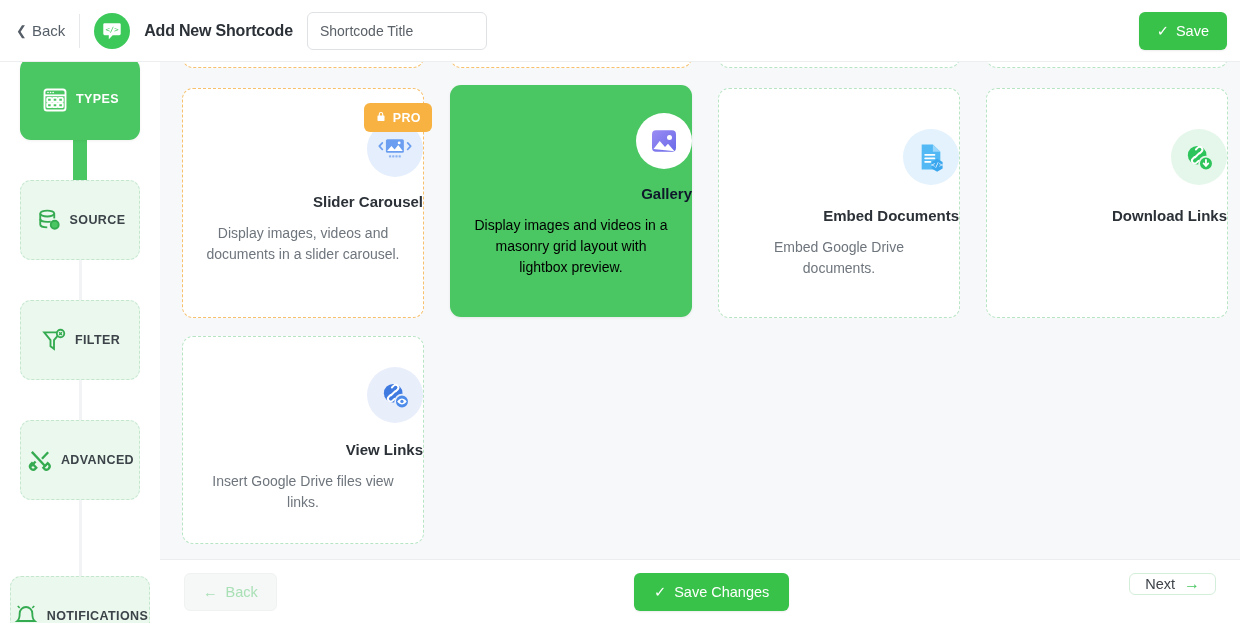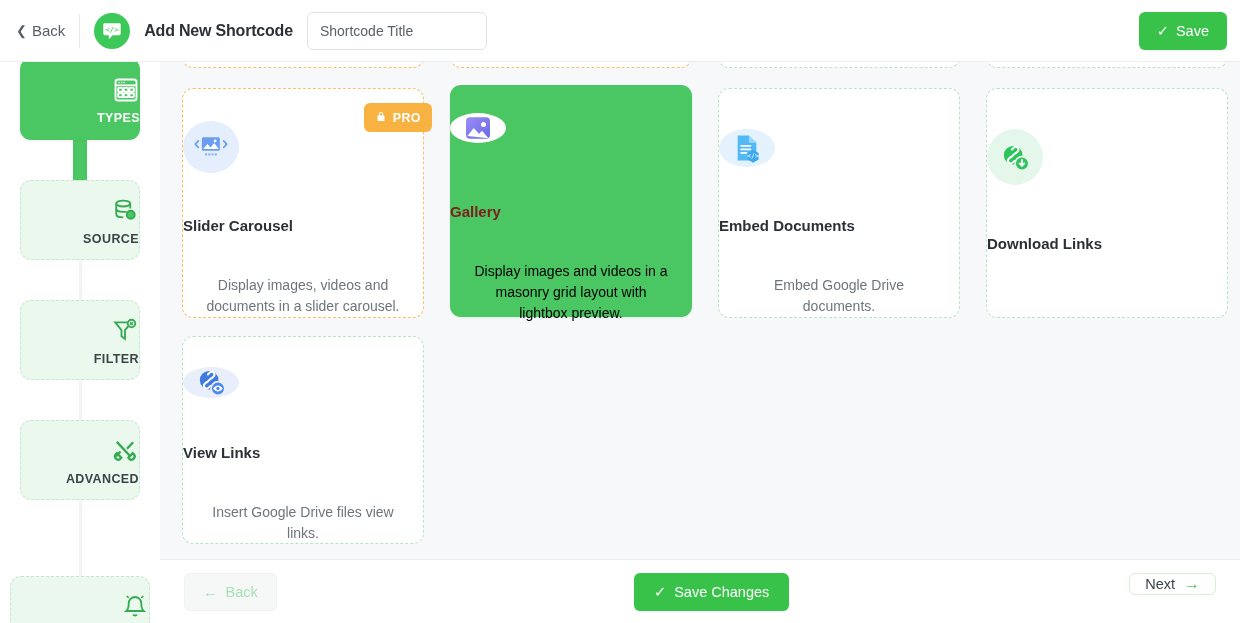--- a/index.html
+++ b/index.html
@@ -66,21 +66,21 @@
     position: absolute; left: 79px; top: 0; width: 3px; height: 561px;
     background: #f1f3f4;
   }
   .rail-active {
     position: absolute; left: 73px; top: 0; width: 14px; height: 122px;
     background: #4ac762;
   }
   .nav-item {
     position: absolute; left: 20px; width: 120px; height: 80px;
     border-radius: 11px;
-    display: flex; flex-direction: column; align-items: flex-end;
+    display: flex; flex-direction: row; align-items: center;
     justify-content: center; gap: 7px;
     cursor: pointer; user-select: none;
   }
   .nav-item.inactive {
     background: #eaf8ed;
     border: 1.5px dashed #c3e6cc;
   }
   .nav-item.active {
     background: #4ac762; border: none; height: 82px;
     box-shadow: 0 1px 3px rgba(0,0,0,.06);
@@ -100,39 +100,39 @@
     background: #f7f8f9; overflow: hidden;
   }
   .scrollbar-track {
     position: absolute; left: -3px; top: 0; width: 6px; height: 497px;
     background: transparent;
   }
 
   .card {
     position: absolute; width: 242px; border-radius: 11px;
     background: #ffffff;
-    display: flex; flex-direction: column; align-items: flex-start;
-    cursor: pointer; user-select: none; gap: 28px;
+    display: flex; flex-direction: column; align-items: flex-end;
+    cursor: pointer; user-select: none;
   }
   .card.dashed-green { border: 1.5px dashed #b7e5c4; }
   .card.dashed-orange { border: 1.5px dashed #f8c06a; }
   .card.selected {
     background: #4ac762; border: none;
     box-shadow: 0 1px 3px rgba(0,0,0,.07);
   }
   .card-ico-wrap {
     width: 56px; height: 56px; border-radius: 50%;
     display: flex; align-items: center; justify-content: center;
     margin-top: 32px; margin-bottom: 16px;
   }
   .card.selected .card-ico-wrap { background: #ffffff; }
   .card-title {
     font-size: 15px; font-weight: bold; color: #2b3137; text-align: center;
   }
-  .card.selected .card-title { color: #7f1d1d; margin-top: 16px; }
+  .card.selected .card-title { color: #0f172a; }
   .card-desc {
     margin-top: 13px; font-size: 14px; line-height: 21px;
     color: #6e757c; text-align: center; padding: 0 22px;
   }
   .card.selected .card-desc { color: #000000; }
   .pro-badge {
     position: absolute; right: -9px; top: 14px;
     background: #f7b242; color: #ffffff;
     border-radius: 6px; height: 29px; padding: 0 11px;
     display: flex; align-items: center; gap: 6px;

